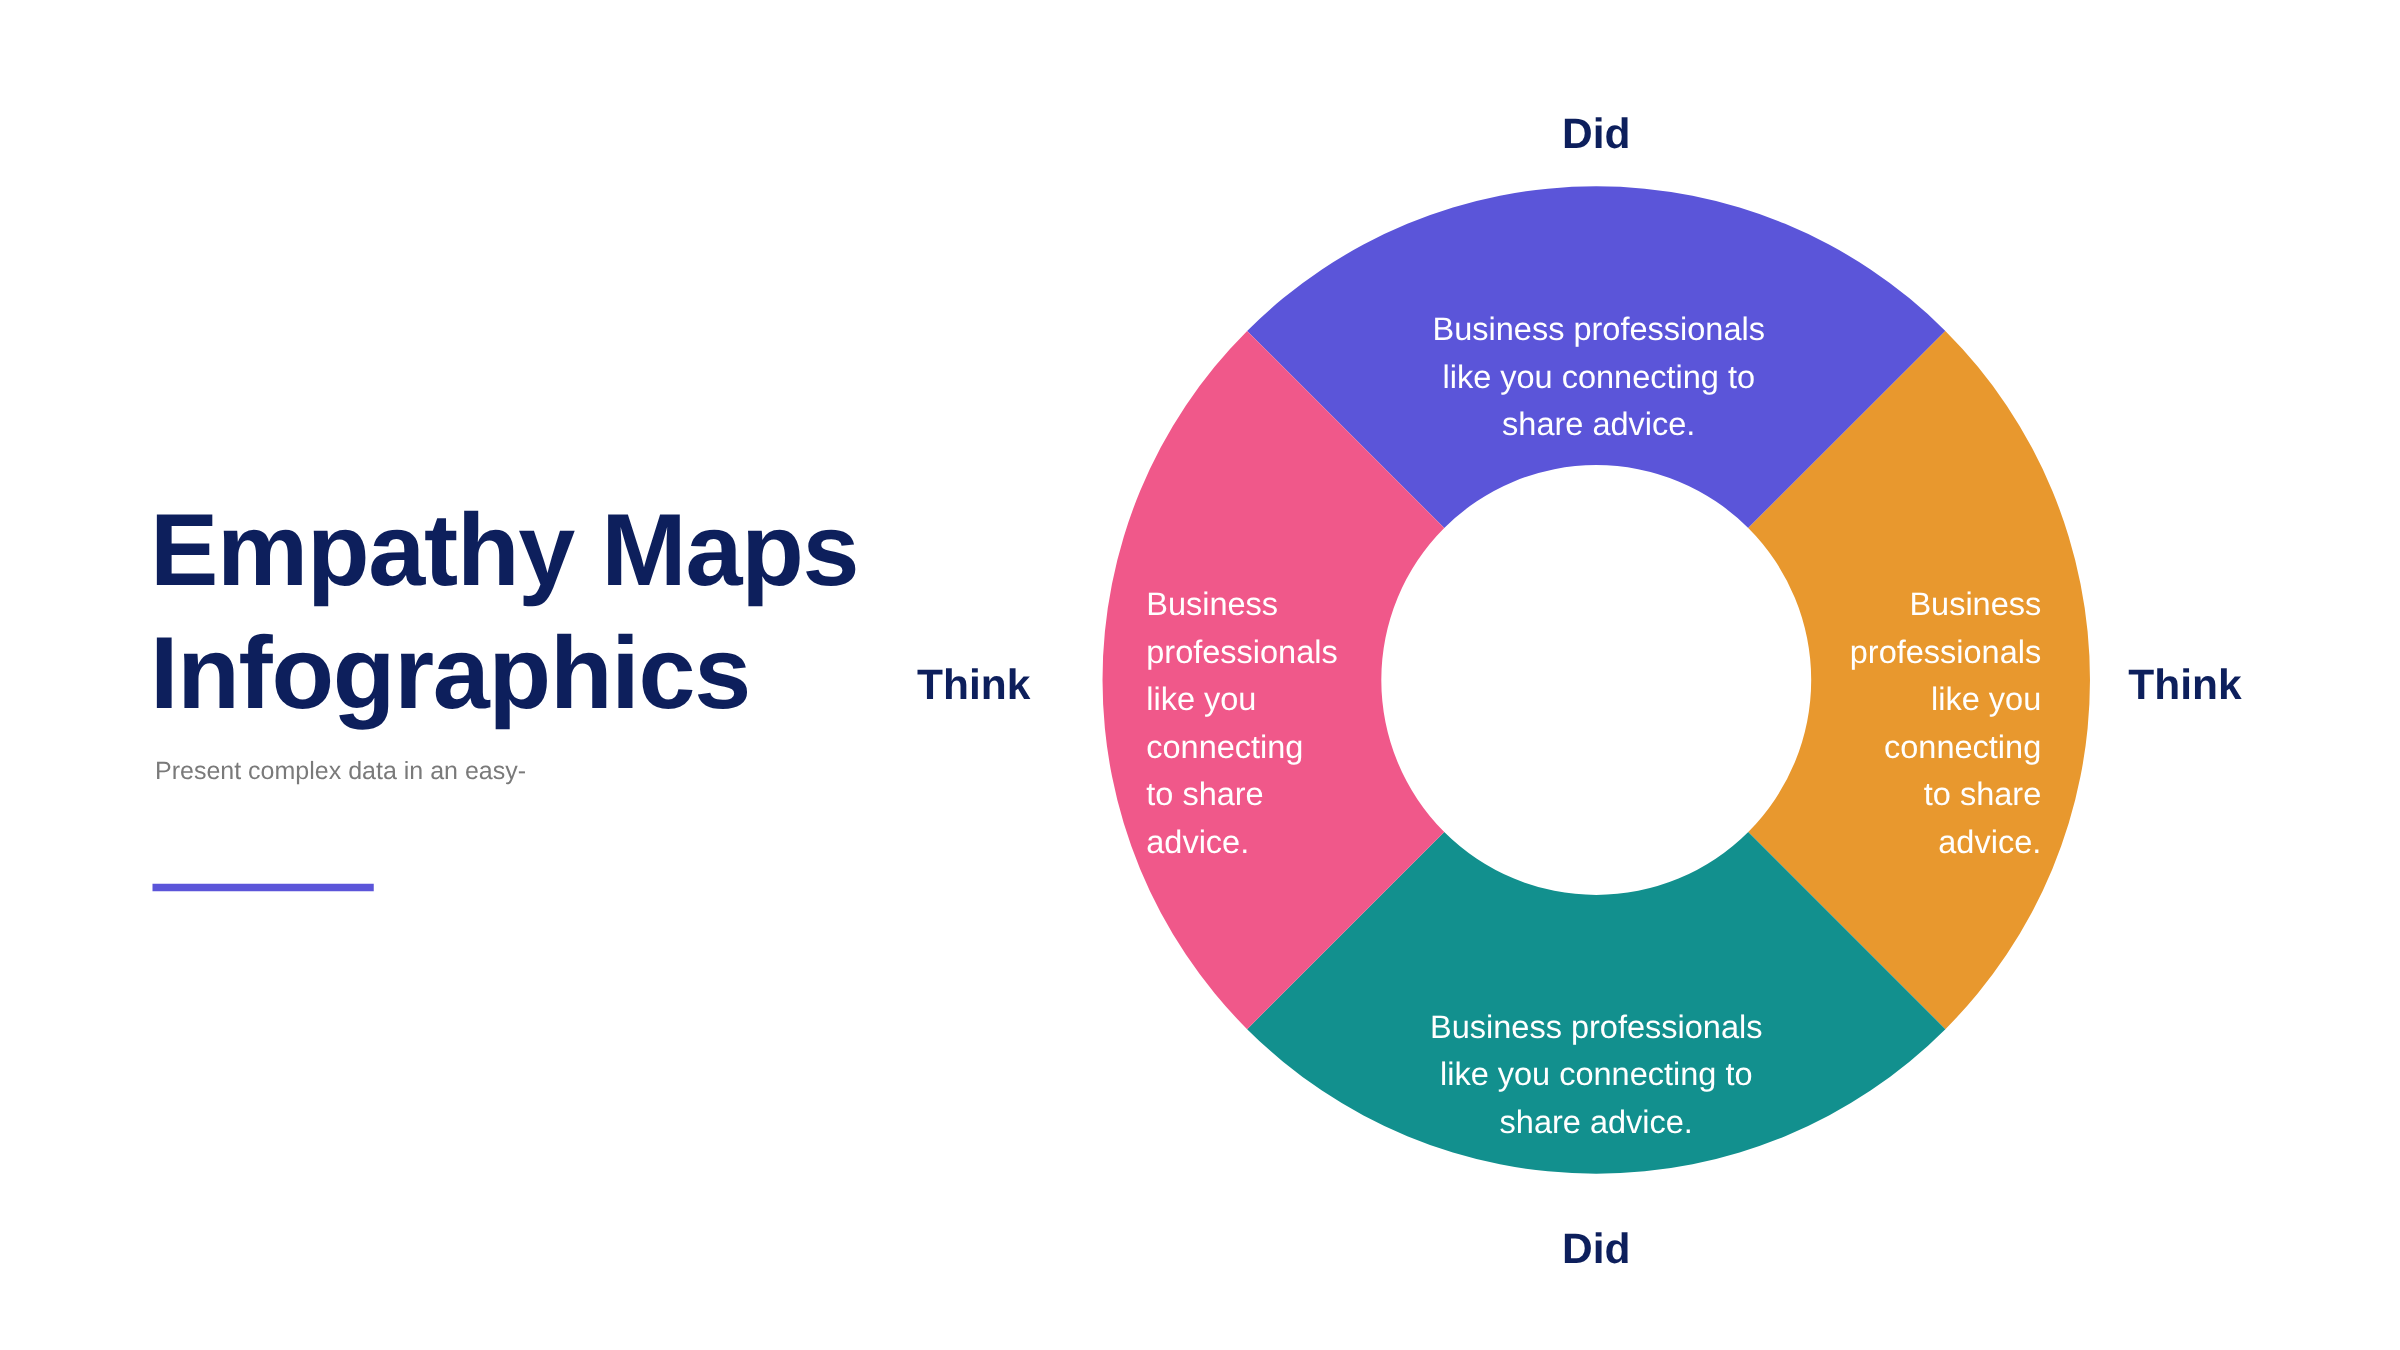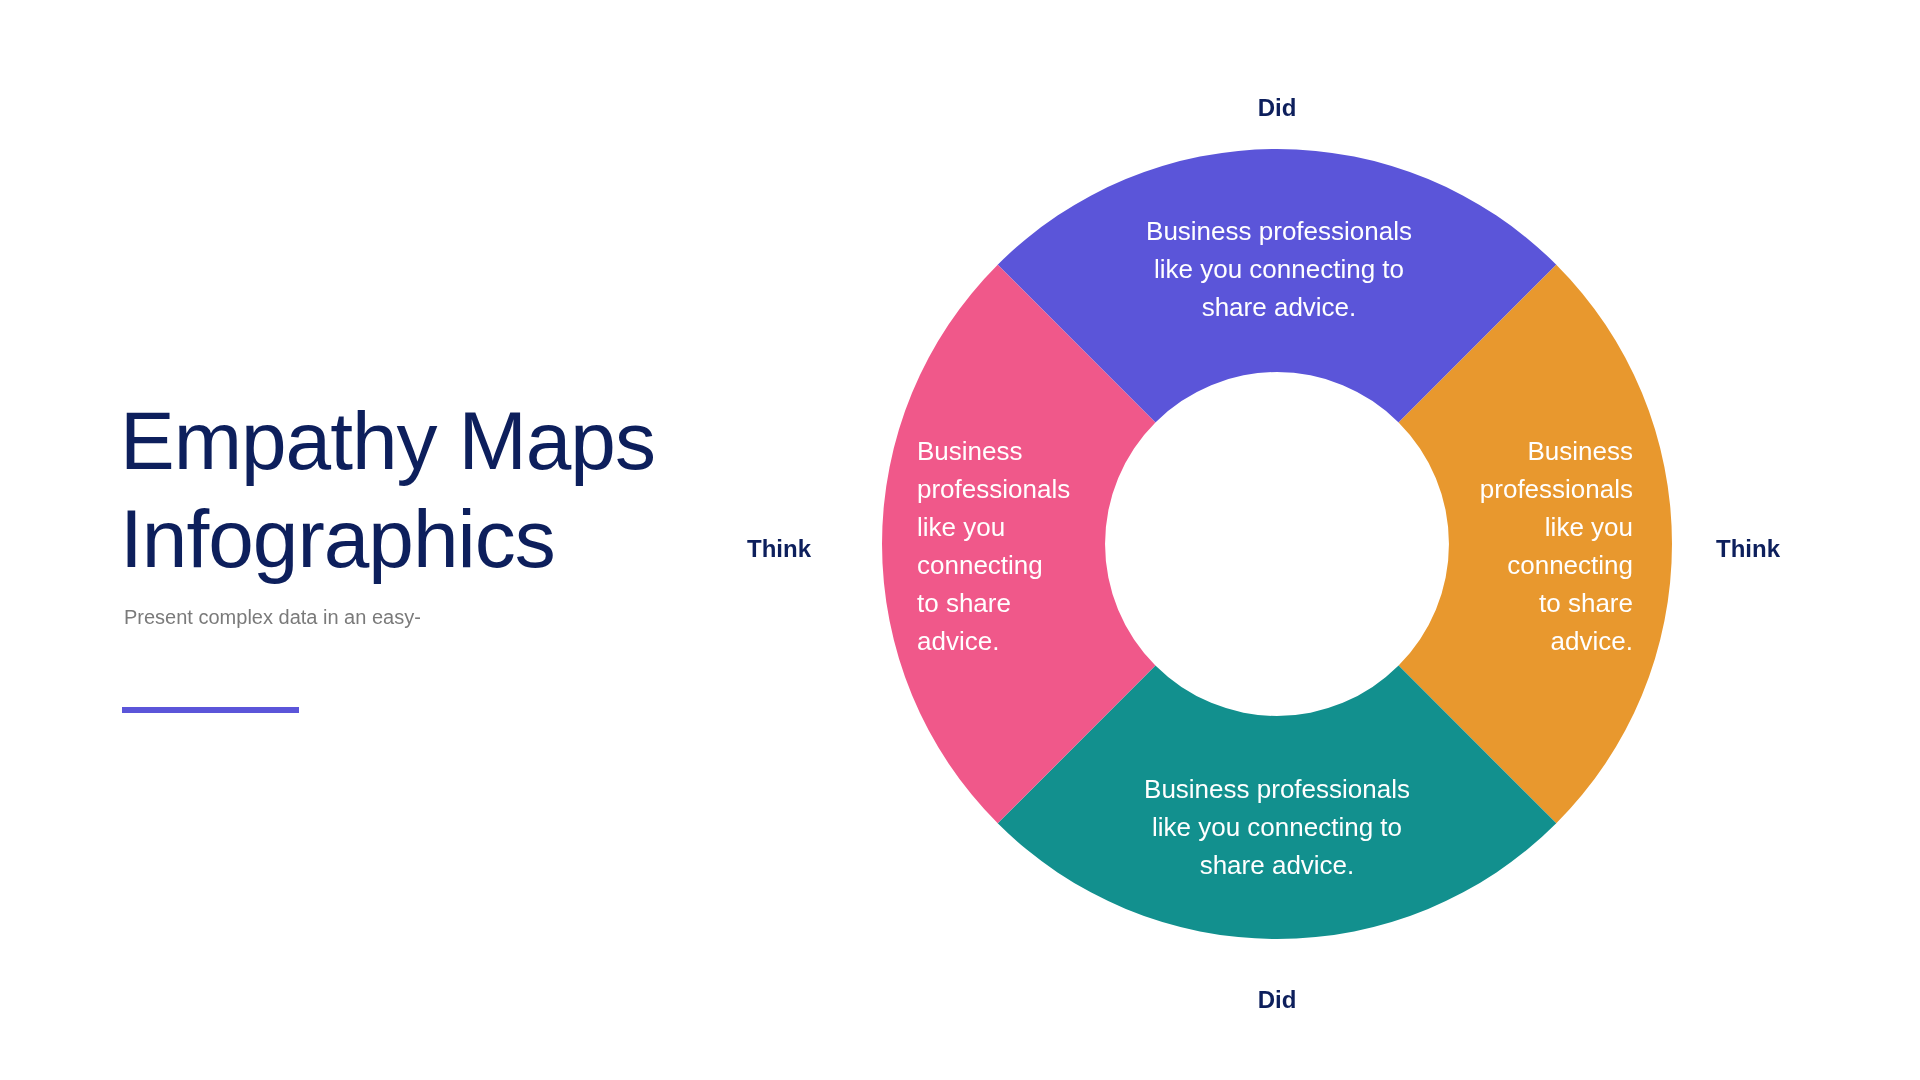--- a/index.html
+++ b/index.html
@@ -3,39 +3,39 @@
 <meta charset="utf-8">
 <style>
   html, body { margin: 0; padding: 0; }
   body {
     width: 1920px; height: 1080px; position: relative; overflow: hidden;
     background: #ffffff;
     font-family: "Liberation Sans", "DejaVu Sans", sans-serif;
   }
   .title {
     position: absolute; left: 120px; top: 392px;
-    font-size: 82px; font-weight: normal; color: #0d1f5c;
+    font-size: 82px; font-weight: bold; color: #0d1f5c;
     line-height: 98px; margin: 0; letter-spacing: -1px;
   }
   .title span { display: block; }
   .subtitle {
     position: absolute; left: 124px; top: 600px; width: 480px;
     font-size: 20px; line-height: 35px; color: #7a7a7a; margin: 0;
   }
   .accent-bar {
     position: absolute; left: 122px; top: 707px; width: 177px; height: 6px;
     background: #5b55d9;
   }
   .donut { position: absolute; left: 0; top: 0; }
   .label {
-    position: absolute; font-weight: bold; color: #0d1f5c; font-size: 24px;
+    position: absolute; font-weight: bold; color: #0d1f5c; font-size: 34px;
     transform: translate(-50%, -50%); white-space: nowrap; text-align: center;
   }
   .seg-text {
-    position: absolute; color: #ffffff; font-size: 26px; line-height: 38px;
+    position: absolute; color: #ffffff; font-size: 26px; line-height: 38px; margin-top: 32px;
   }
   .seg-text span { display: block; white-space: nowrap; }
   .center-text { transform: translateX(-50%); text-align: center; }
   .left-text { text-align: left; }
   .right-text { text-align: right; }
 </style>
 </head>
 <body>
 
 <h1 class="title">

